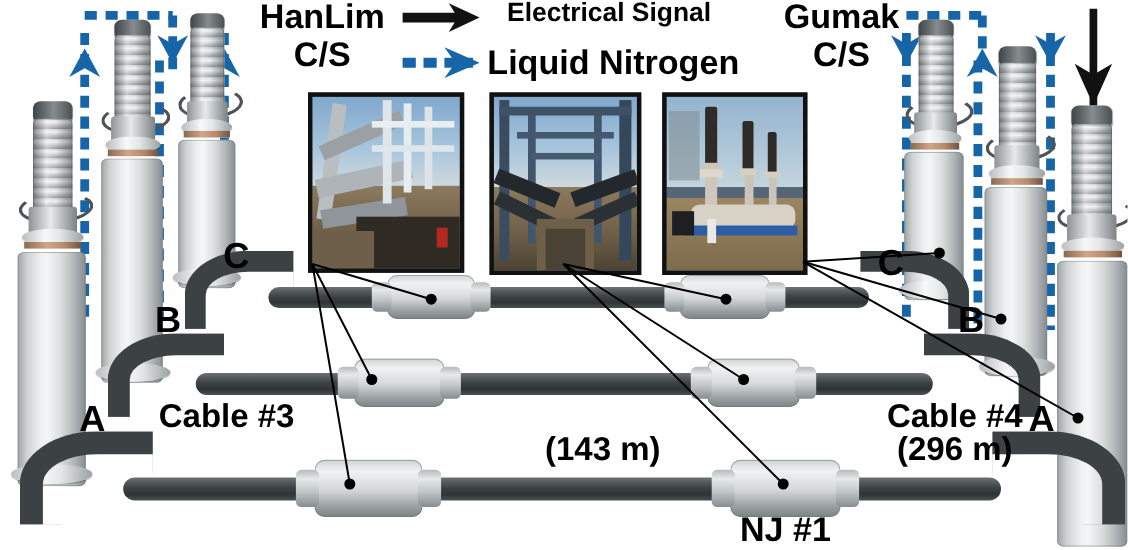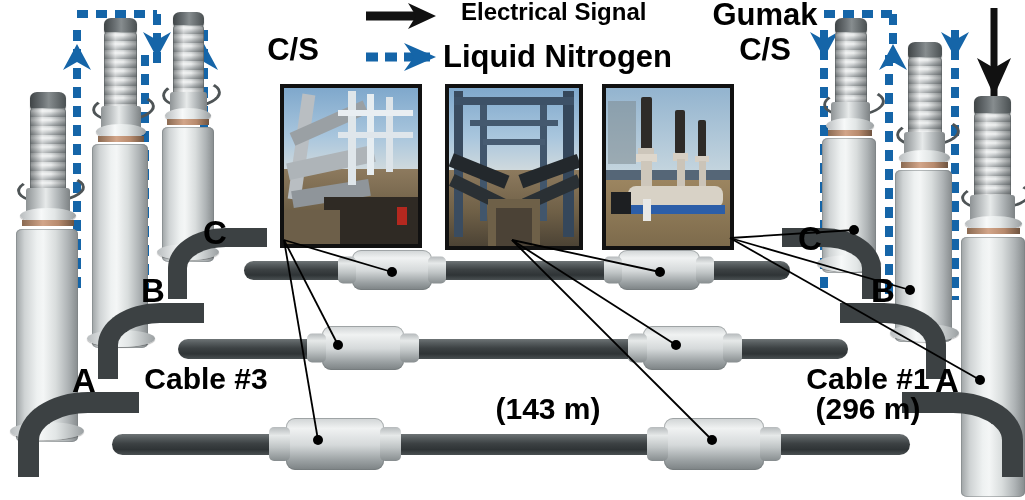--- a/index.html
+++ b/index.html
@@ -75,20 +75,21 @@
 
       <g>
         <line x1="366" y1="57" x2="430" y2="57" stroke="#1565a8" stroke-width="9" stroke-dasharray="12 7"></line>
         <path d="M404 43 L436 57 L404 71 L414 57 Z" fill="#1565a8"></path>
       </g>
     </svg>
     <div class="lbl" style="left:461px;top:0px;font-size:24px;">Electrical Signal</div>
     <div class="lbl" style="left:443px;top:41px;font-size:31px;">Liquid Nitrogen</div>
   </div>
 
+  <div class="lbl c" style="left:218px;top:-1px;width:150px;font-size:31px;">HanLim</div>
   <div class="lbl c" style="left:218px;top:34px;width:150px;font-size:31px;">C/S</div>
   <div class="lbl c" style="left:700px;top:-1px;width:130px;font-size:31px;">Gumak</div>
   <div class="lbl c" style="left:700px;top:34px;width:130px;font-size:31px;">C/S</div>
 
   <svg class="ov">
     <g stroke="#1565a8" stroke-width="8" fill="none" stroke-dasharray="11 8">
 
       <path d="M77 30 L77 290"></path>
       <path d="M77 14 L157 14"></path>
       <path d="M157 14 L157 70"></path>
@@ -333,17 +334,18 @@
 
   <div class="lbl" style="left:72px;top:364px;font-size:33px;">A</div>
   <div class="lbl" style="left:141px;top:274px;font-size:33px;">B</div>
   <div class="lbl" style="left:203px;top:216px;font-size:33px;">C</div>
   <div class="lbl" style="left:798px;top:222px;font-size:33px;">C</div>
   <div class="lbl" style="left:871px;top:274px;font-size:33px;">B</div>
   <div class="lbl" style="left:935px;top:364px;font-size:33px;">A</div>
 
   <div class="lbl c" style="left:120px;top:364px;width:172px;font-size:30px;">Cable #3</div>
   <div class="lbl c" style="left:462px;top:394px;width:172px;font-size:30px;">(143 m)</div>
-  <div class="lbl c" style="left:782px;top:364px;width:172px;font-size:30px;">Cable #1</div>
+  <div class="lbl c" style="left:782px;top:364px;width:172px;font-size:30px;">Cable #4</div>
   <div class="lbl c" style="left:782px;top:394px;width:172px;font-size:30px;">(296 m)</div>
 
+  <div class="lbl c" style="left:644px;top:466px;width:140px;font-size:31px;">NJ #1</div>
 
 </div>
 
 </body></html>

